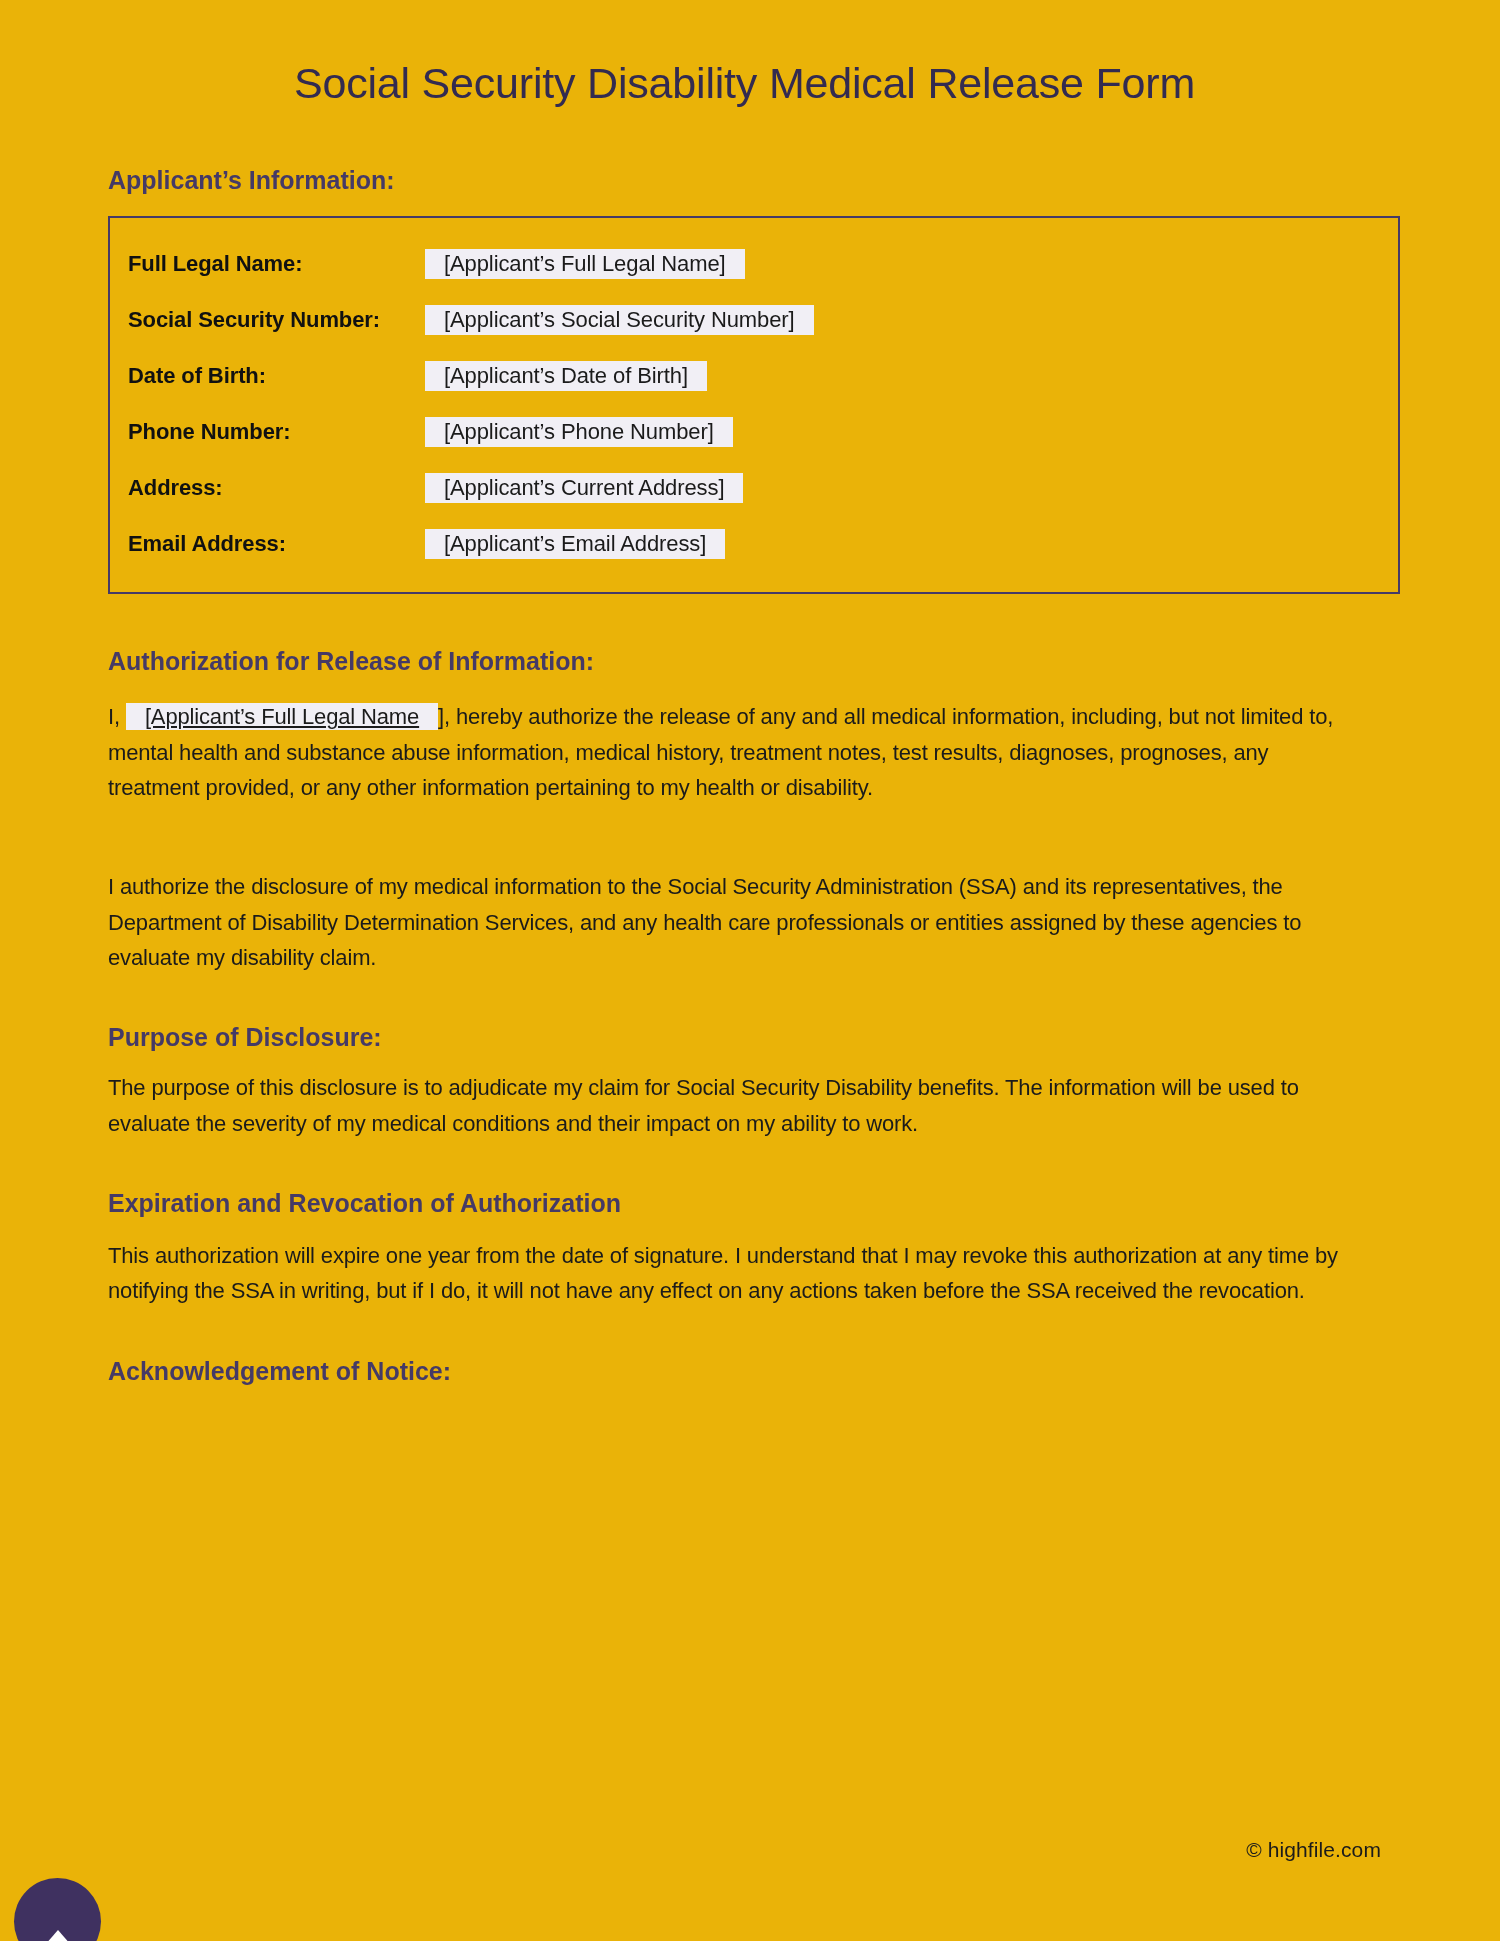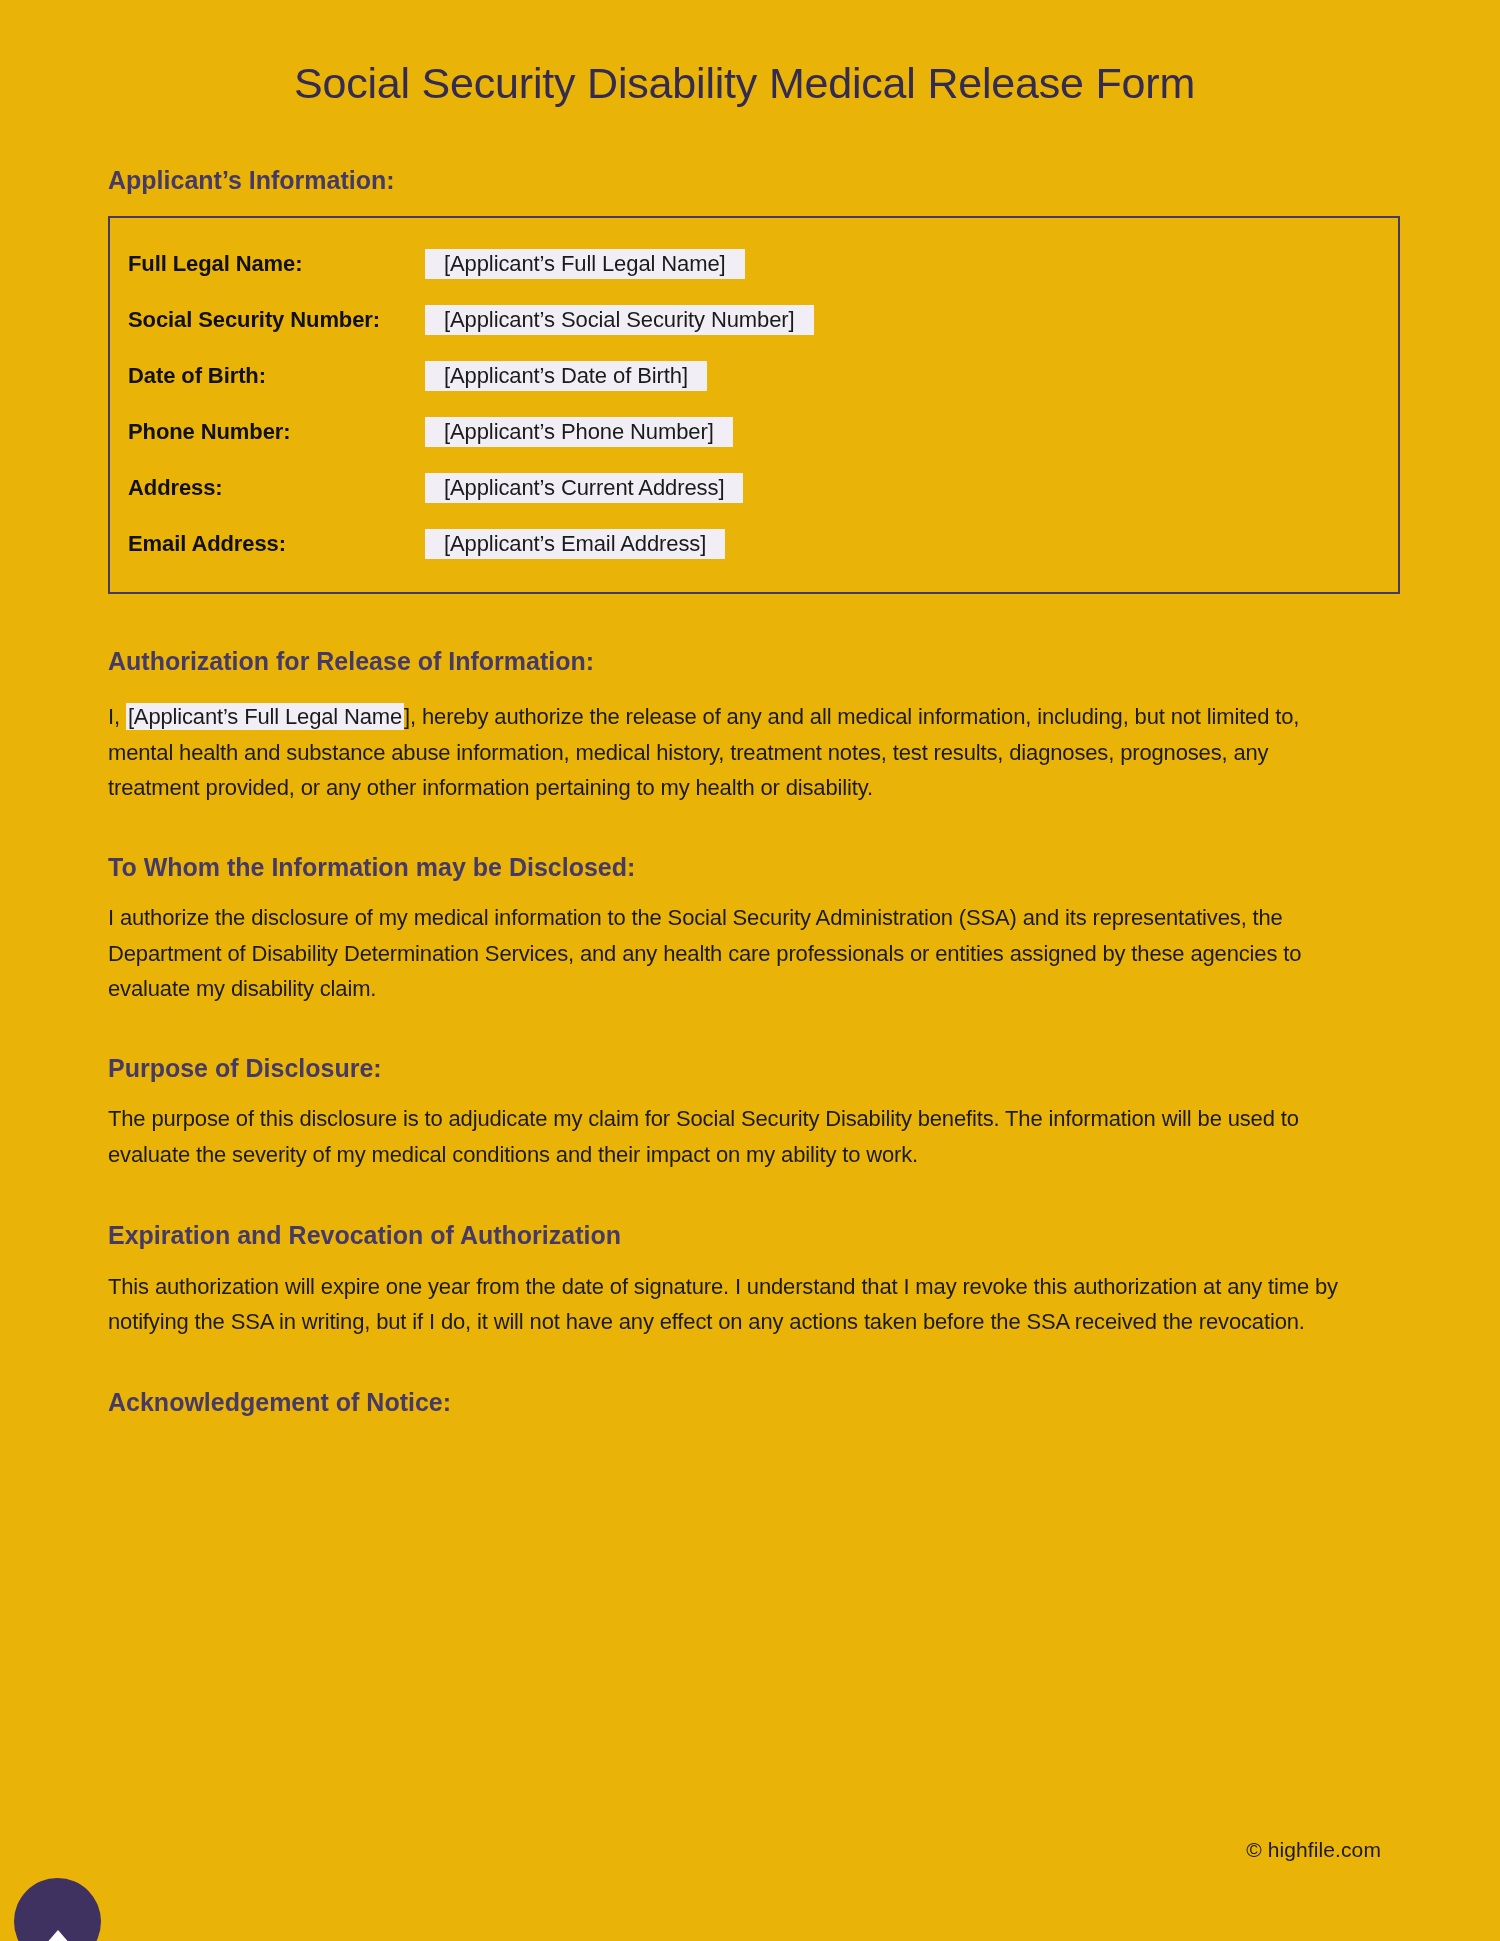--- a/index.html
+++ b/index.html
@@ -90,21 +90,22 @@
   .body-para {
     font-size: 22px;
     color: #1b1b1b;
     line-height: 1.62;
     margin: 0;
     letter-spacing: -0.15px;
     width: 1245px;
   }
   .hl {
     background: #f1eff5;
-    padding: 1px 2px;
+    padding: 1px 19px;
+    text-decoration: underline;
   }
 
   .gap-h-auth      { height: 52px; }
   .gap-p-auth      { height: 22px; }
   .gap-h-towhom    { height: 46px; }
   .gap-p-towhom    { height: 17px; }
   .gap-h-purpose   { height: 46px; }
   .gap-p-purpose   { height: 17px; }
   .gap-h-expire    { height: 47px; }
   .gap-p-expire    { height: 18px; }
@@ -187,21 +188,20 @@
       </div>
 
     </div>
 
     <div class="gap-h-auth"></div>
     <h2 class="section-heading">Authorization for Release of Information:</h2>
     <div class="gap-p-auth"></div>
     <p class="body-para"><span>I, </span><span class="hl">[Applicant’s Full Legal Name</span><span>], hereby authorize the release of any and all medical information, including, but not limited to, mental health and substance abuse information, medical history, treatment notes, test results, diagnoses, prognoses, any treatment provided, or any other information pertaining to my health or disability.</span></p>
 
     <div class="gap-h-towhom"></div>
-    <h2 class="section-heading">To Whom the Information may be Disclosed:</h2>
     <div class="gap-p-towhom"></div>
     <p class="body-para">I authorize the disclosure of my medical information to the Social Security Administration (SSA) and its representatives, the Department of Disability Determination Services, and any health care professionals or entities assigned by these agencies to evaluate my disability claim.</p>
 
     <div class="gap-h-purpose"></div>
     <h2 class="section-heading">Purpose of Disclosure:</h2>
     <div class="gap-p-purpose"></div>
     <p class="body-para">The purpose of this disclosure is to adjudicate my claim for Social Security Disability benefits. The information will be used to evaluate the severity of my medical conditions and their impact on my ability to work.</p>
 
     <div class="gap-h-expire"></div>
     <h2 class="section-heading">Expiration and Revocation of Authorization</h2>

